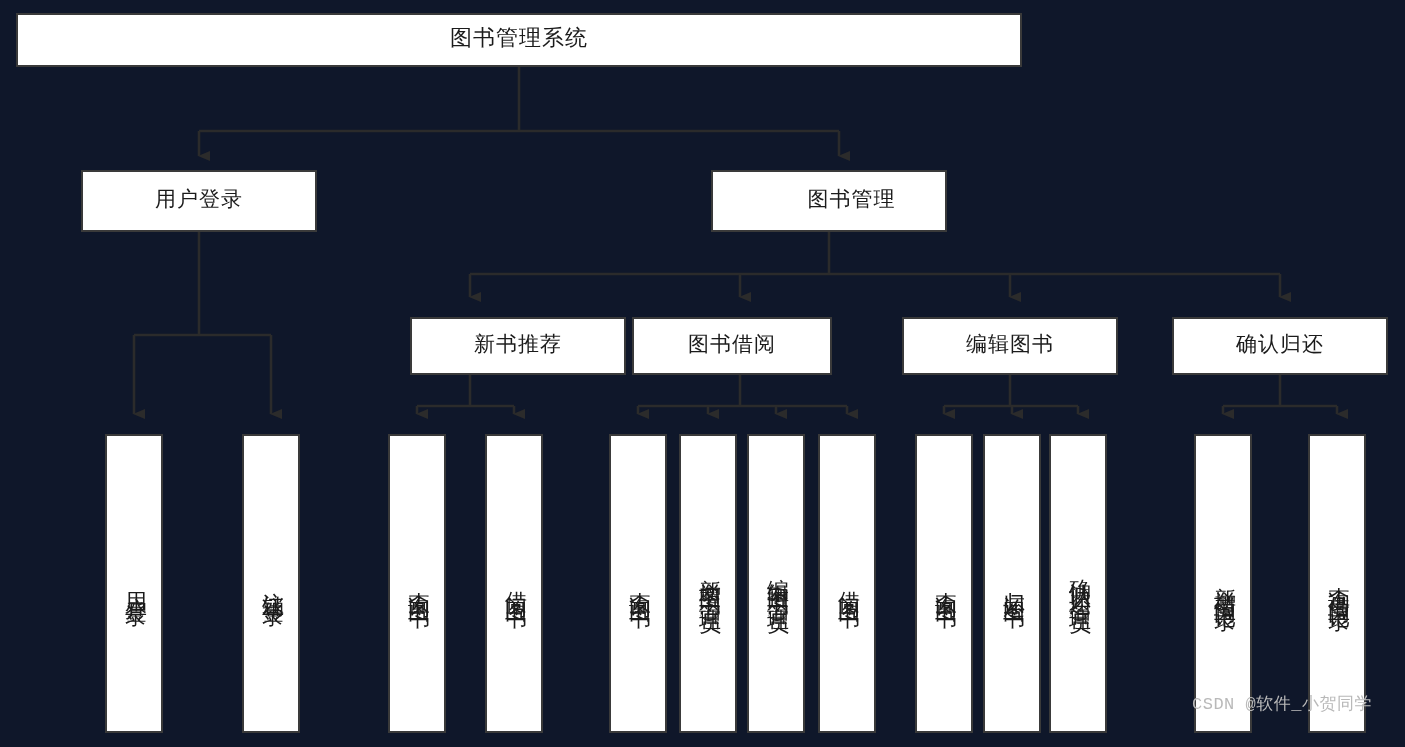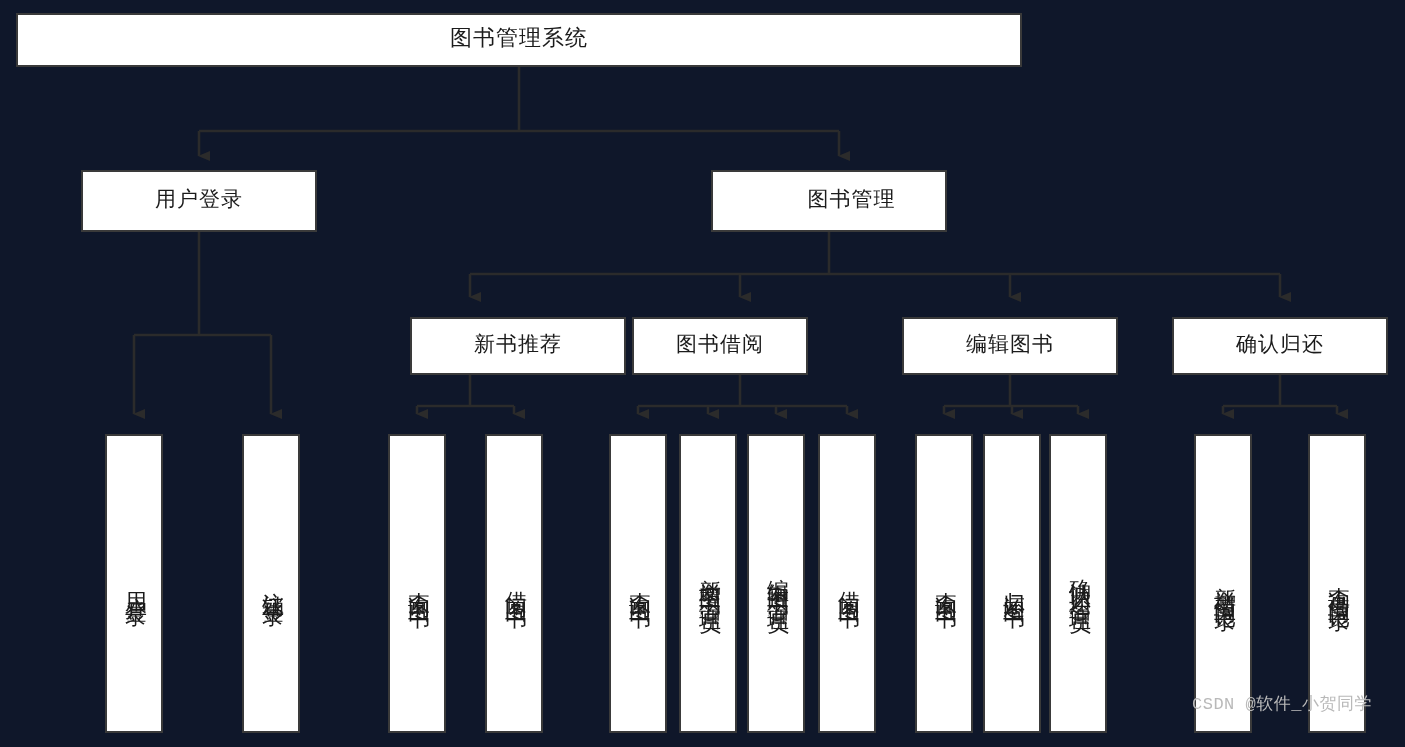--- a/index.html
+++ b/index.html
@@ -139,21 +139,21 @@
   </div>
 
   <div class="node horiz" style="left:711px; top:170px; width:236px; height:62px;padding-left:45px;">
     <span class="lbl">图书管理</span>
   </div>
 
   <div class="node horiz" style="left:362px; top:317px; width:216px; height:58px;margin-left:48px;">
     <span class="lbl">新书推荐</span>
   </div>
 
-  <div class="node horiz" style="left:632px; top:317px; width:176px; height:58px;">
+  <div class="node horiz" style="left:632px; top:317px; width:200px; height:58px;">
     <span class="lbl">图书借阅</span>
   </div>
 
   <div class="node horiz" style="left:902px; top:317px; width:216px; height:58px;">
     <span class="lbl">编辑图书</span>
   </div>
 
   <div class="node horiz" style="left:1172px; top:317px; width:216px; height:58px;">
     <span class="lbl">确认归还</span>
   </div>

